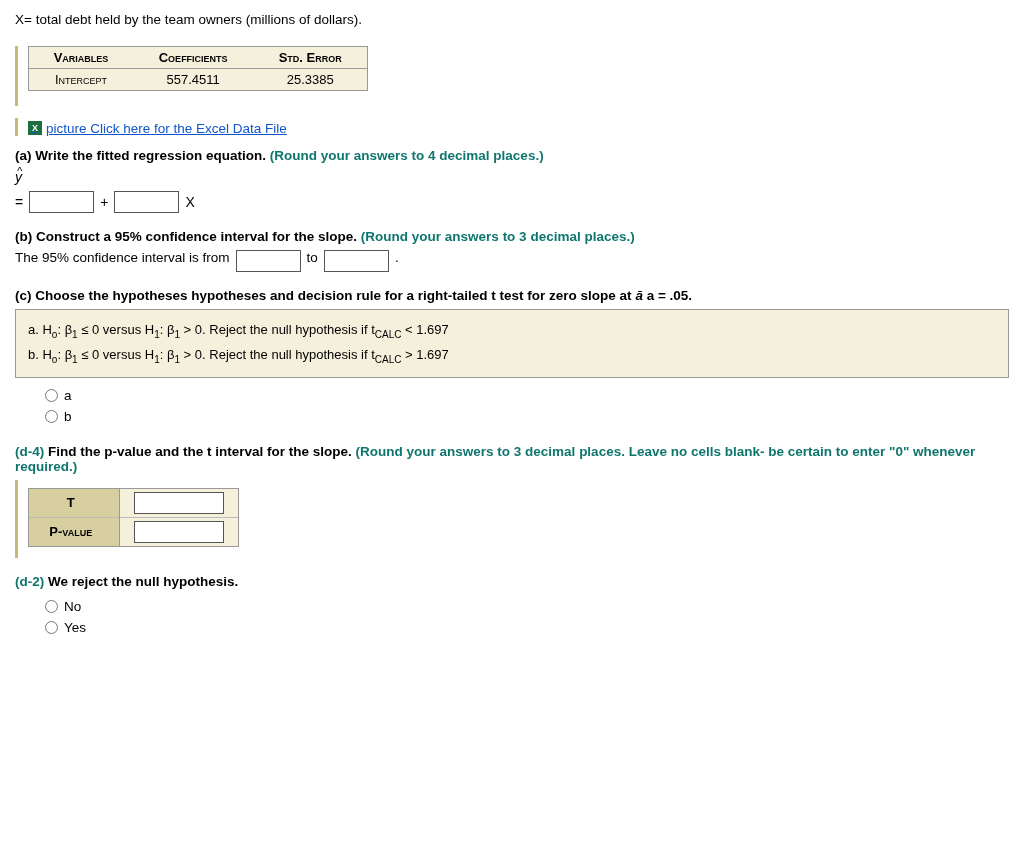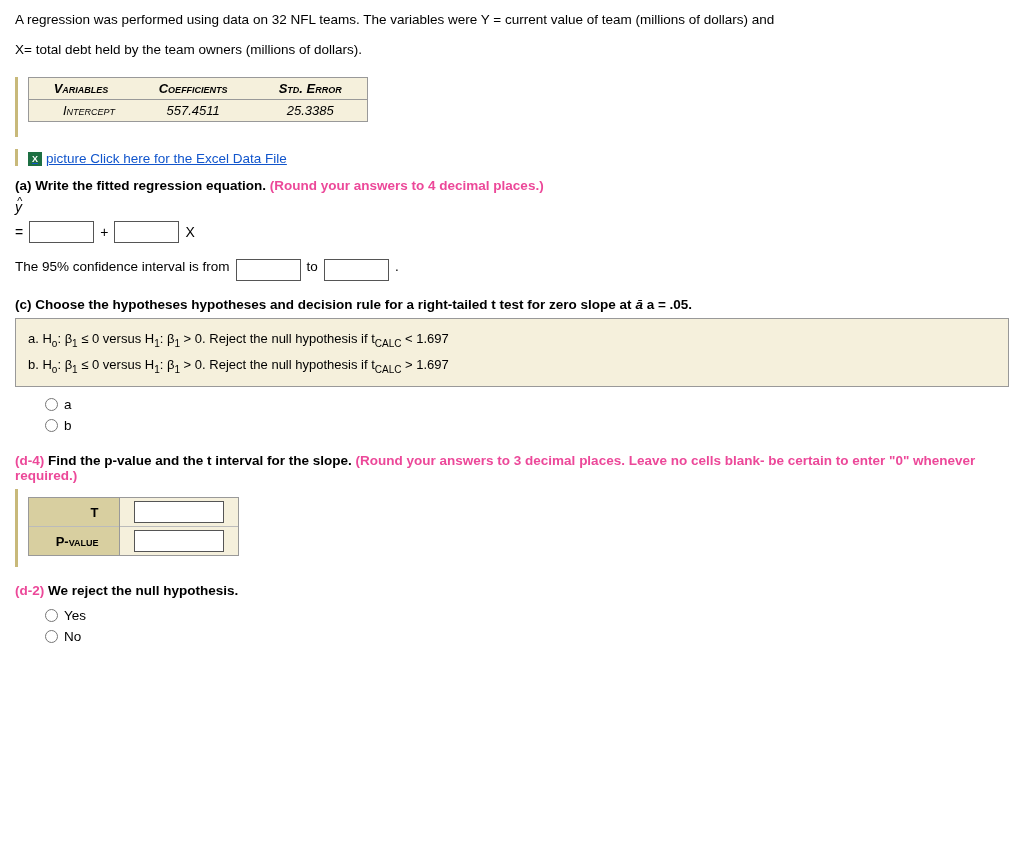--- a/index.html
+++ b/index.html
@@ -14,41 +14,40 @@
     .intro-text {
       font-size: 13.5px;
       margin-bottom: 10px;
       line-height: 1.5;
     }
     .table-container {
       border: 1px solid #999;
       display: inline-block;
       margin-bottom: 12px;
       min-width: 340px;
-      font-style: italic;
     }
     table {
       border-collapse: collapse;
       width: 100%;
       background: #f5f0dc;
     }
     table th, table td {
       padding: 3px 18px;
       text-align: center;
       font-size: 13px;
     }
     table thead th {
       font-variant: small-caps;
       font-weight: bold;
       border-bottom: 1px solid #999;
       background: #f5f0dc;
     }
     table tbody tr td:first-child {
       font-variant: small-caps;
-      text-align: right;
+      text-align: center;
     }
     table tbody tr {
       background: #f5f0dc;
     }
     table td {
       border: none;
     }
     .left-bar-section {
       border-left: 3px solid #c8b97a;
       padding-left: 10px;
@@ -76,21 +75,21 @@
     }
     .section {
       margin-bottom: 16px;
     }
     .section-label {
       font-weight: bold;
       margin-bottom: 6px;
       font-size: 13.5px;
     }
     .bold-orange {
-      color: #ec4899;
+      color: #0f766e;
       font-weight: bold;
     }
     .equation-line {
       display: flex;
       align-items: center;
       gap: 6px;
       margin: 6px 0 6px 0;
     }
     .y-hat {
       font-size: 14px;
@@ -180,21 +179,20 @@
       font-size: 10px;
     }
     .d2-section {
       margin-top: 4px;
     }
   </style>
 </head>
 <body>
 
 <div class="section">
-  <p class="intro-text">A regression was performed using data on 32 NFL teams. The variables were Y = current value of team (millions of dollars) and</p>
   <p class="intro-text">X= total debt held by the team owners (millions of dollars).</p>
 </div>
 
 <div class="left-bar-section">
   <div class="table-container">
     <table>
       <thead>
         <tr>
           <th>Variables</th>
           <th>Coefficients</th>
@@ -235,20 +233,27 @@
   <div class="equation-line">
     <span>=</span>
     <input type="text" class="small" style="">
     <span>+</span>
     <input type="text" class="small" style="">
     <span>X</span>
   </div>
 </div>
 
 <div class="section">
+  <p class="section-label">
+    <span>(b)</span>
+    <span> </span>
+    <span>Construct a 95% confidence interval for the slope.</span>
+    <span> </span>
+    <span class="bold-orange">(Round your answers to 3 decimal places.)</span>
+  </p>
   <div class="ci-line">
     <span>The 95% confidence interval is from</span>
     <input type="text" class="small" style="">
     <span>to</span>
     <input type="text" class="small" style="">
     <span>.</span>
   </div>
 </div>
 
 <div class="section">
@@ -314,21 +319,21 @@
 </div>
 
 <div class="section d2-section">
   <p class="section-label">
     <span class="bold-orange">(d-2)</span>
     <span> </span>
     <span>We reject the null hypothesis.</span>
   </p>
   <div class="radio-group">
     <label class="radio-label">
+      <input type="radio" name="part_d2_choice" value="no" style="">
+      <span>No</span>
+    </label>
+    <label class="radio-label">
       <input type="radio" name="part_d2_choice" value="yes" style="">
       <span>Yes</span>
     </label>
-    <label class="radio-label">
-      <input type="radio" name="part_d2_choice" value="no" style="">
-      <span>No</span>
-    </label>
   </div>
 </div>
 
 </body></html>

